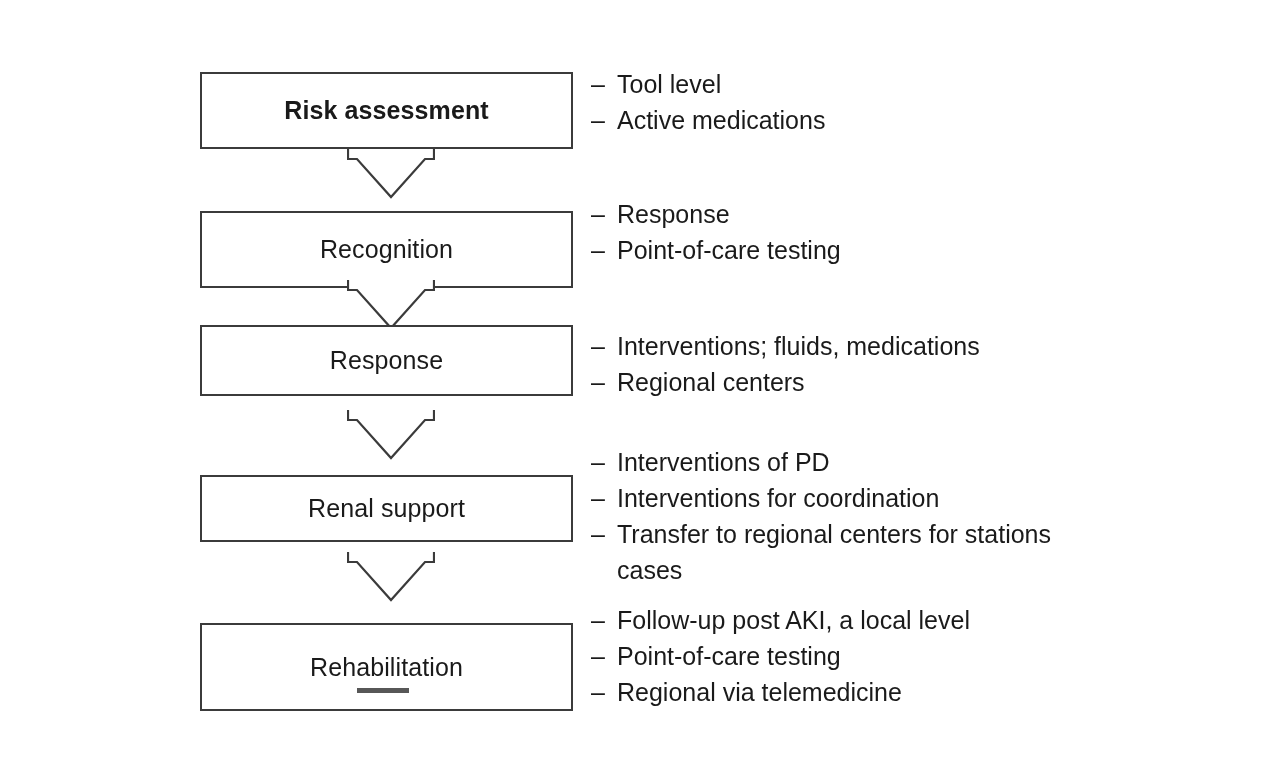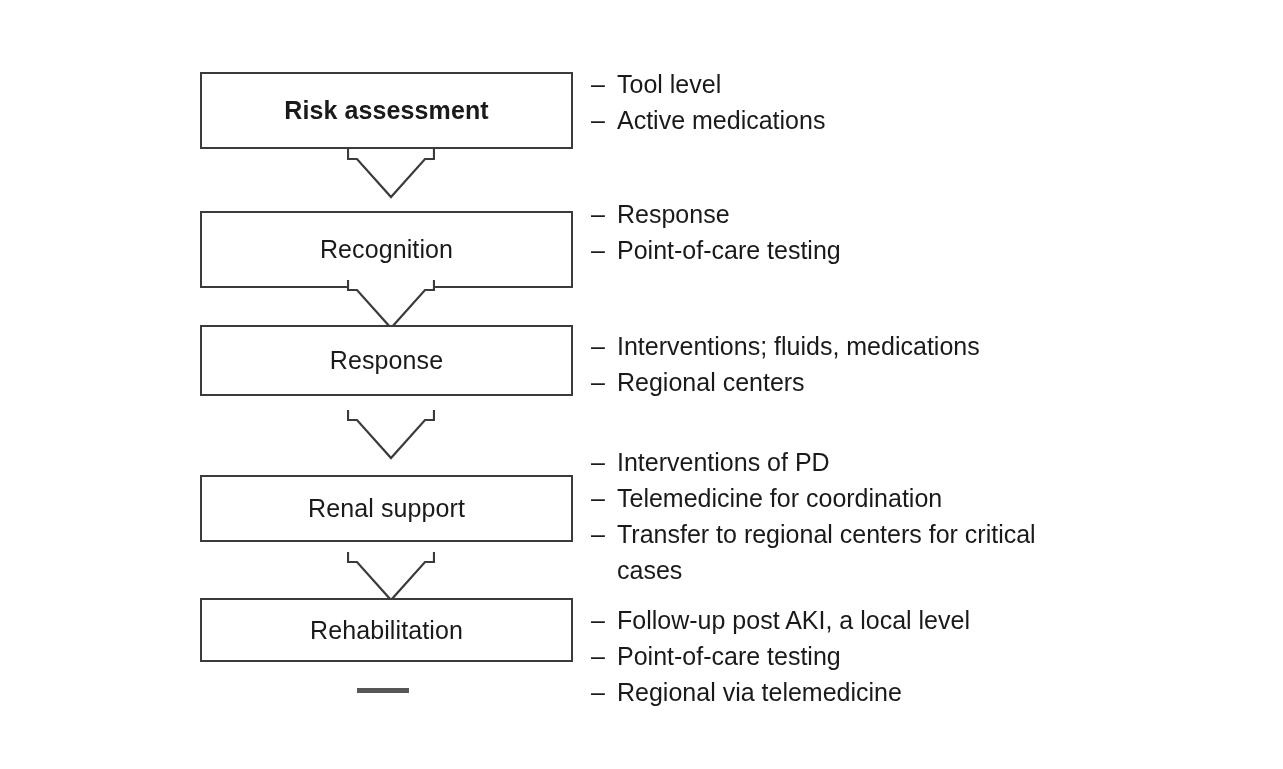--- a/index.html
+++ b/index.html
@@ -159,35 +159,35 @@
   <div class="box" style="top:475px;height:67px;">
     <span class="box-label">Renal support</span>
   </div>
   <div class="bullets" style="top:444px;width:470px;">
     <div class="bullet">
       <span class="dash">–</span>
       <span class="btext">Interventions of PD</span>
     </div>
     <div class="bullet">
       <span class="dash">–</span>
-      <span class="btext">Telemedicine for coordination</span>
-    </div>
-    <div class="bullet">
-      <span class="dash">–</span>
-      <span class="btext">Transfer to regional centers for critical cases</span>
+      <span class="btext">Interventions for coordination</span>
+    </div>
+    <div class="bullet">
+      <span class="dash">–</span>
+      <span class="btext">Transfer to regional centers for stations cases</span>
     </div>
   </div>
 
   <div class="arrow" style="top:551px;">
     <svg viewBox="0 0 88 52" xmlns="http://www.w3.org/2000/svg">
       <path d="M 1 1 L 1 11 L 10 11 L 44 49 L 78 11 L 87 11 L 87 1" fill="#ffffff" stroke="#3b3b3b" stroke-width="2.2" stroke-linejoin="miter" stroke-linecap="butt"></path>
     </svg>
   </div>
 
-  <div class="box" style="top:598px;height:64px;">
+  <div class="box" style="top:623px;height:88px;">
     <span class="box-label">Rehabilitation</span>
   </div>
   <div class="smudge" style="left:357px;top:688px;width:52px;height:5px;"></div>
   <div class="bullets" style="top:602px;">
     <div class="bullet">
       <span class="dash">–</span>
       <span class="btext">Follow-up post AKI, a local level</span>
     </div>
     <div class="bullet">
       <span class="dash">–</span>

